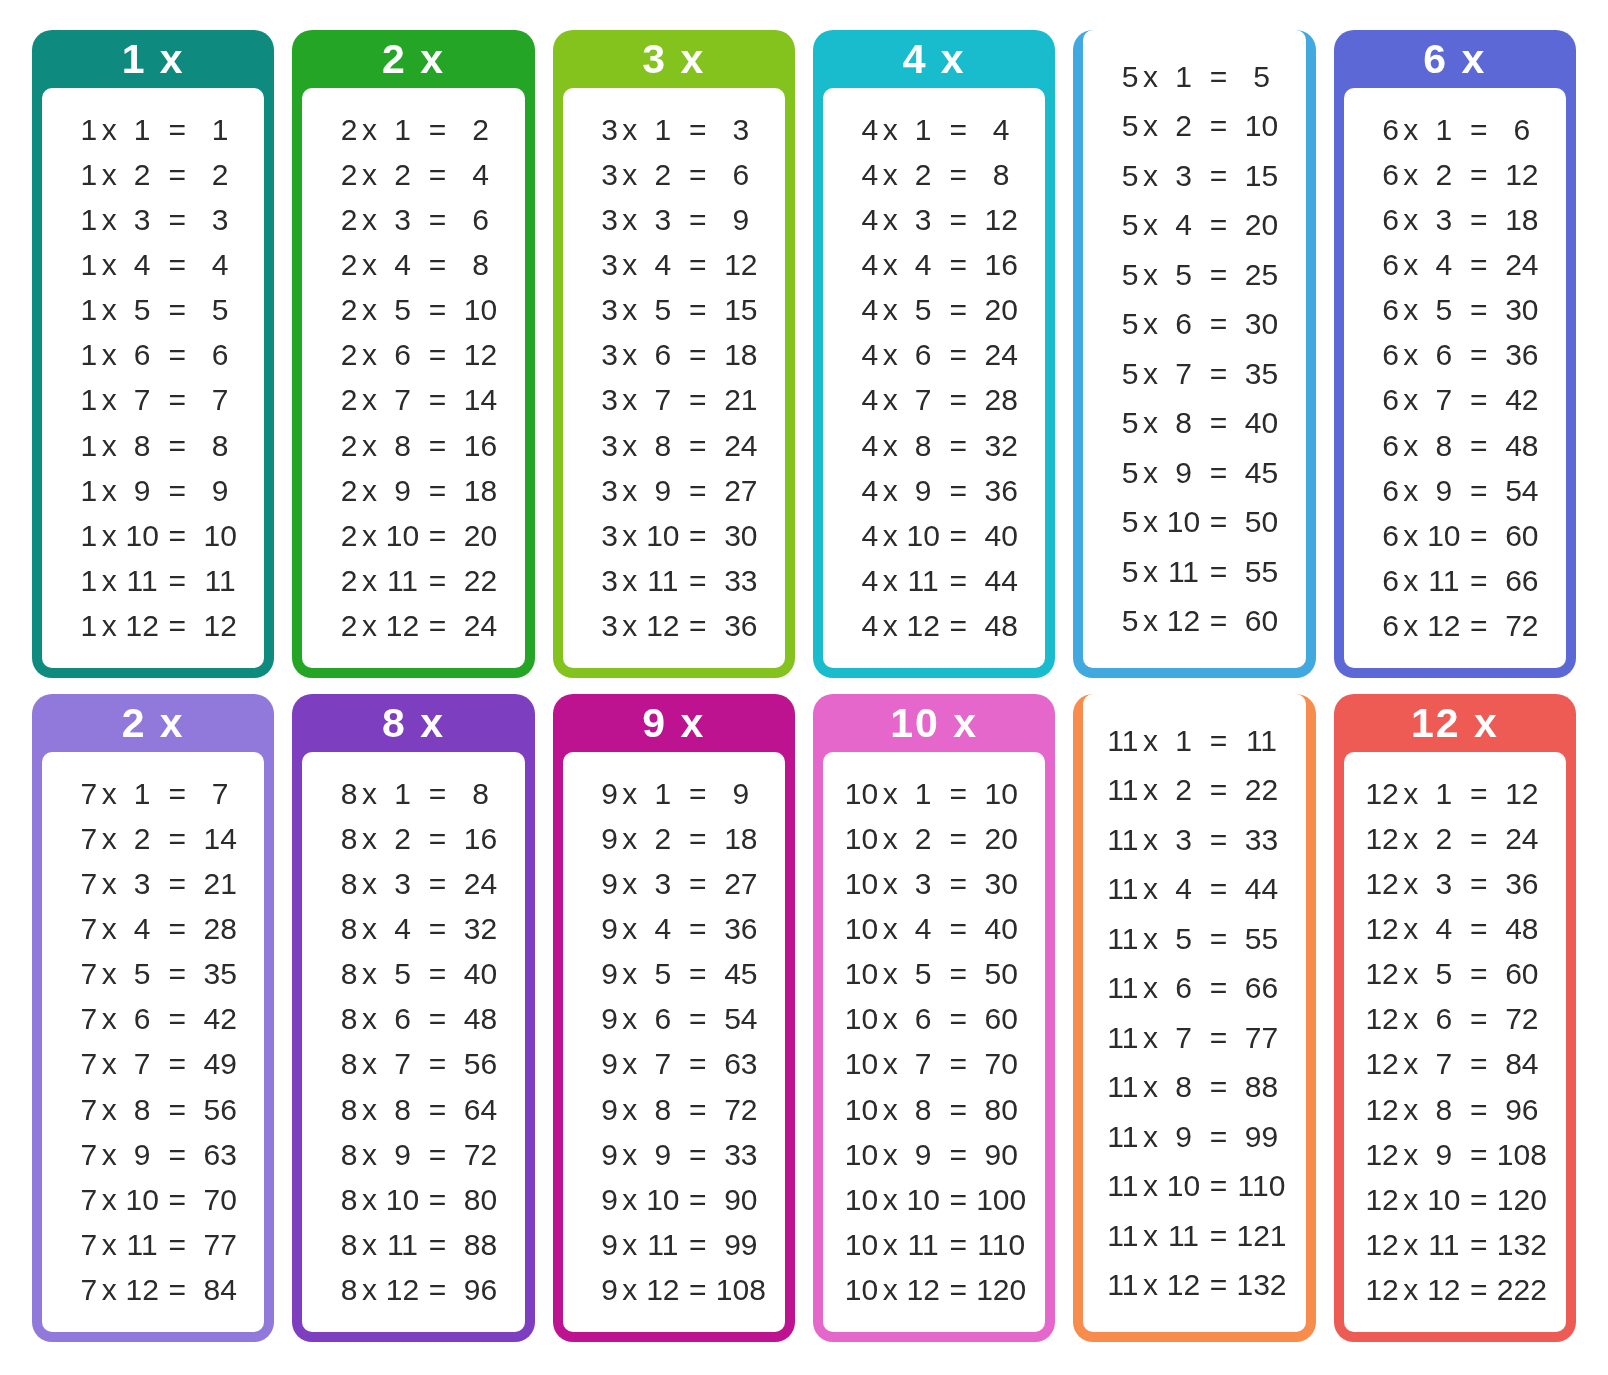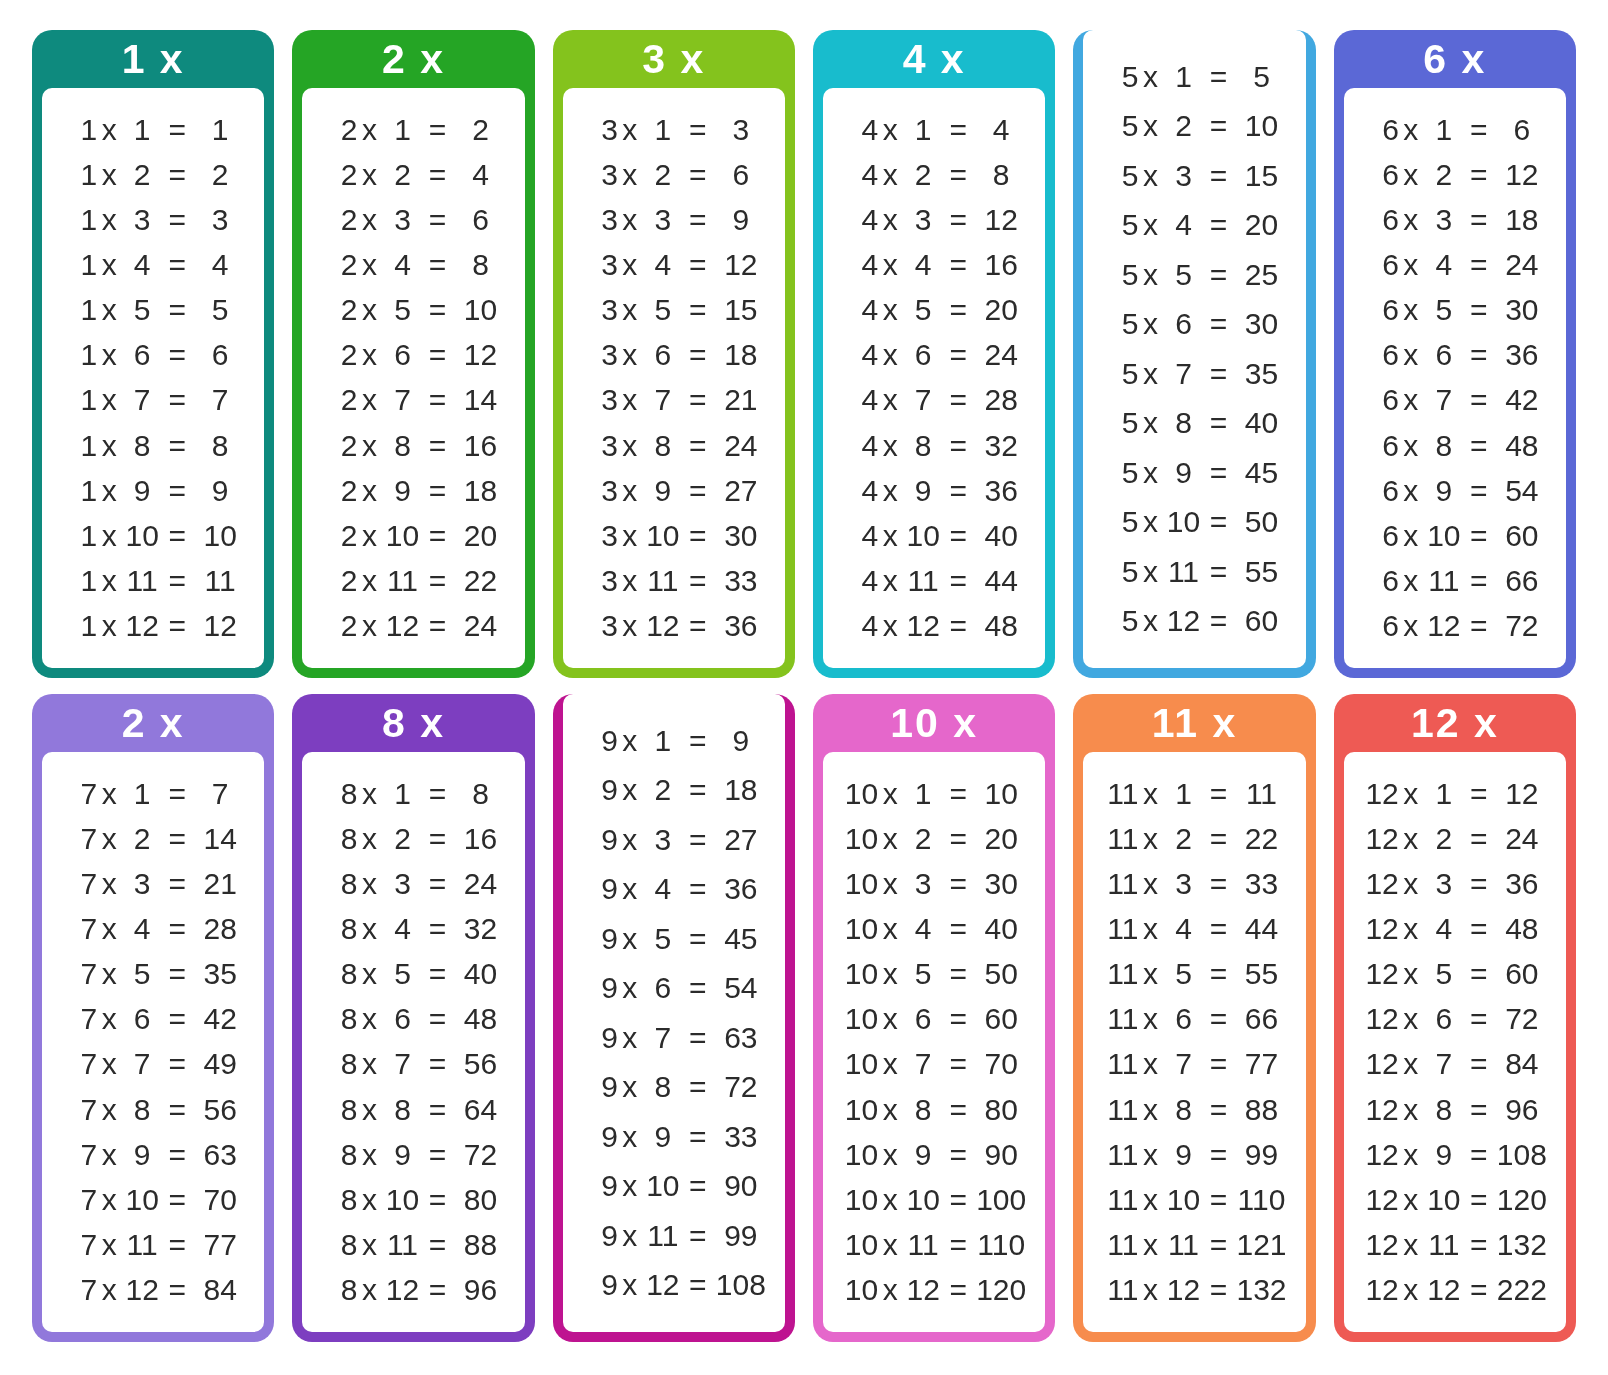--- a/index.html
+++ b/index.html
@@ -786,20 +786,23 @@
         <div class="fact-row">
           <span class="factor-a">8</span>
           <span class="times-symbol">x</span>
           <span class="factor-b">12</span>
           <span class="equals-symbol">=</span>
           <span class="product">96</span>
         </div>
       </div>
   </div>
     <div class="card" style="--card-color: #be1390;">
+    <div class="card-header">
+      <span>9 x</span>
+    </div>
     <div class="card-body">
         <div class="fact-row">
           <span class="factor-a">9</span>
           <span class="times-symbol">x</span>
           <span class="factor-b">1</span>
           <span class="equals-symbol">=</span>
           <span class="product">9</span>
         </div>
         <div class="fact-row">
           <span class="factor-a">9</span>
@@ -965,23 +968,20 @@
         <div class="fact-row">
           <span class="factor-a">10</span>
           <span class="times-symbol">x</span>
           <span class="factor-b">12</span>
           <span class="equals-symbol">=</span>
           <span class="product">120</span>
         </div>
       </div>
   </div>
     <div class="card" style="--card-color: #f78c4d;">
-    <div class="card-header">
-      <span>11 x</span>
-    </div>
     <div class="card-body">
         <div class="fact-row">
           <span class="factor-a">11</span>
           <span class="times-symbol">x</span>
           <span class="factor-b">1</span>
           <span class="equals-symbol">=</span>
           <span class="product">11</span>
         </div>
         <div class="fact-row">
           <span class="factor-a">11</span>

